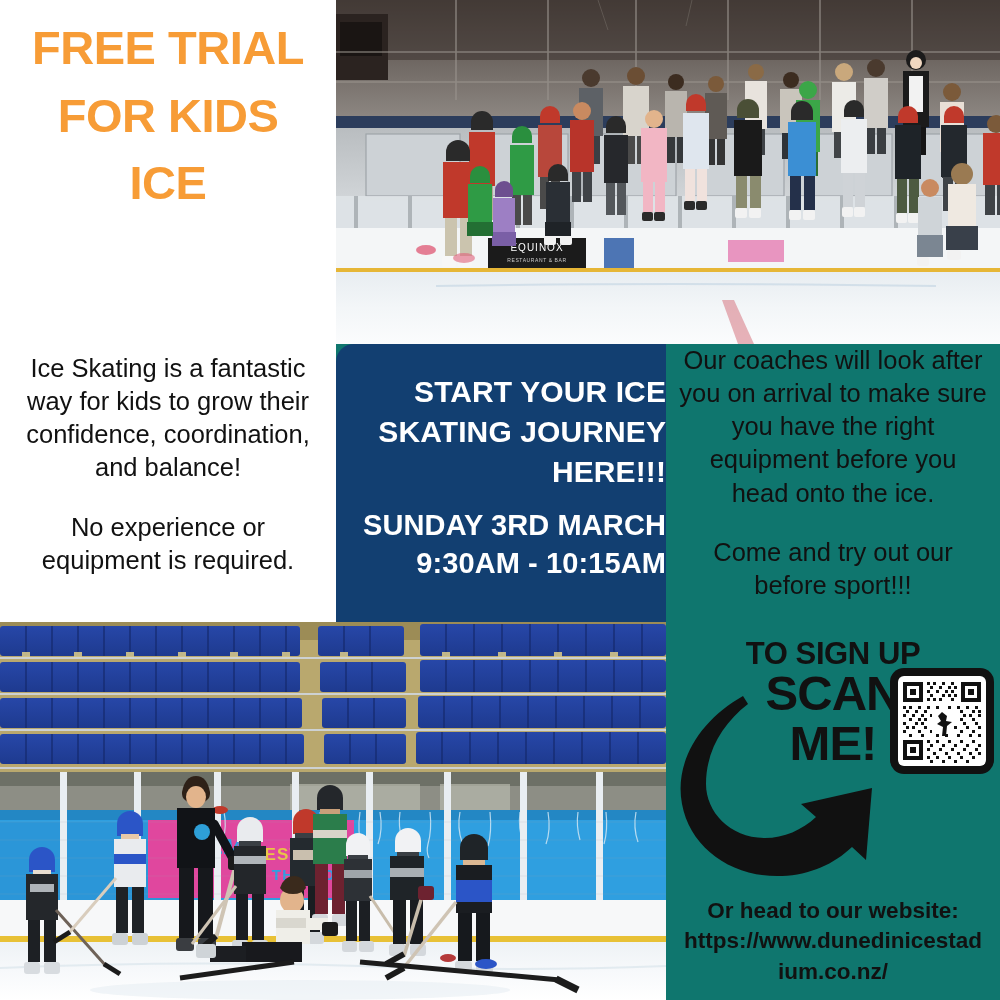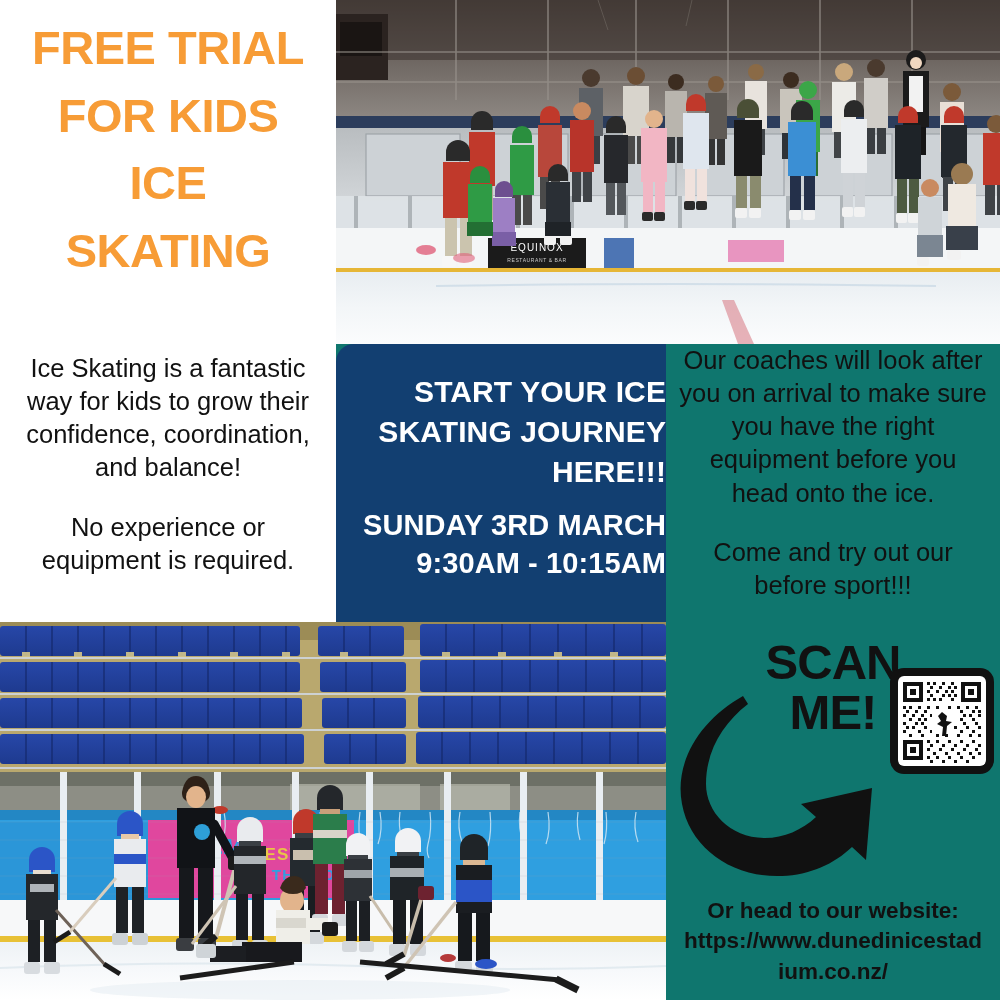--- a/index.html
+++ b/index.html
@@ -172,21 +172,20 @@
 </style>
 </head>
 <body>
 
 <div id="poster">
 
   <div class="headline-block">
     <div class="headline-line">FREE TRIAL</div>
     <div class="headline-line">FOR KIDS</div>
     <div class="headline-line">ICE</div>
-    <div class="headline-line">SKATING</div>
   </div>
 
   <div class="photo-top">
     <svg viewBox="0 0 664 344" preserveAspectRatio="xMidYMid slice">
       <defs>
         <linearGradient id="ceilG" x1="0" y1="0" x2="0" y2="1">
           <stop offset="0" stop-color="#4e4540"></stop>
           <stop offset="1" stop-color="#8d8782"></stop>
         </linearGradient>
         <linearGradient id="iceG" x1="0" y1="0" x2="0" y2="1">
@@ -843,20 +842,21 @@
 
         <ellipse cx="486" cy="342" rx="11" ry="5" fill="#2b55c7"></ellipse>
         <ellipse cx="448" cy="336" rx="8" ry="4" fill="#b53a3a"></ellipse>
       </g>
     </svg>
   </div>
 
   <div class="scan-area">
 
     <div class="scan-words">
+      <div class="scan-signup">TO SIGN UP</div>
       <div class="scan-big">SCAN</div>
       <div class="scan-big">ME!</div>
     </div>
 
     <div class="scan-arrow">
       <svg viewBox="0 0 210 200">
         <path d="M73 12
                  C 30 36, 4 78, 12 120
                  C 20 164, 62 194, 112 192
                  C 140 191, 164 180, 182 163

